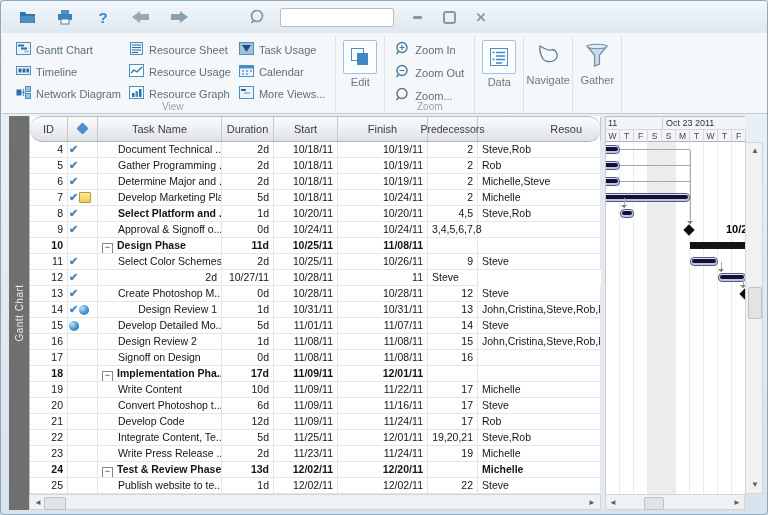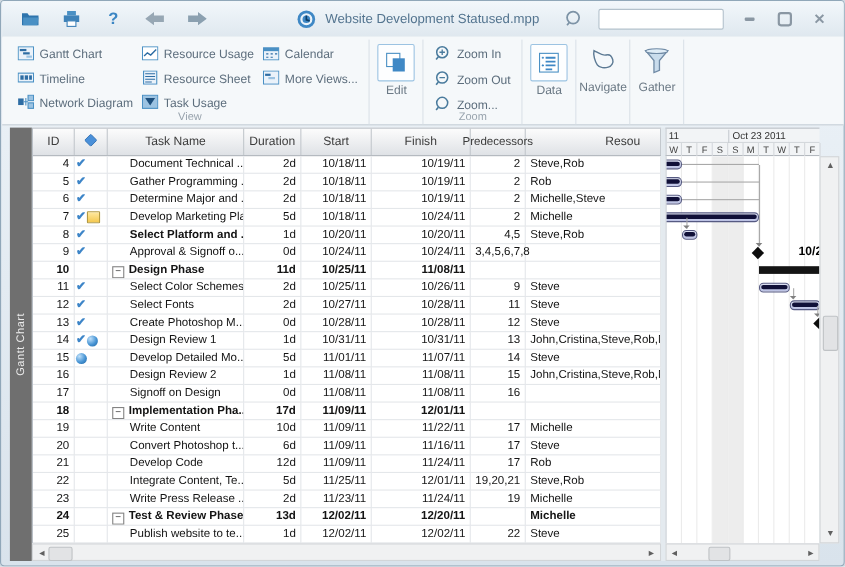--- a/index.html
+++ b/index.html
@@ -29,21 +29,21 @@
   .bigbtn{width:44px;display:flex;flex-direction:column;align-items:center;justify-content:flex-start;
     gap:2px;padding:4px 2px 14px;border-right:1px solid #dbe2e8;font-size:11px;color:#6b7985;}
   .bigbtn .ibox{width:32px;height:32px;display:flex;align-items:center;justify-content:center;}
   .ibox.framed{border:1px solid #9cc3e2;background:#fdfeff;border-radius:2px;}
   
   .viewstrip{position:absolute;left:8px;top:115px;width:20px;height:394px;background:#6f6f6f;}
   .viewstrip span{position:absolute;top:50%;left:50%;transform:translate(-50%,-50%) rotate(180deg);
     writing-mode:vertical-rl;color:#ececec;font-size:10px;letter-spacing:.5px;white-space:nowrap;}
   .table{position:absolute;left:28px;top:115px;width:572px;height:378px;background:#fff;border-left:1px solid #b9bfc6;box-sizing:border-box;}
   .thead{display:grid;grid-template-columns:38px 30px 124px 52px 64px 90px 50px 1fr;height:26px;
-    background:linear-gradient(#fcfcfc,#dfe2e6);border-top:1px solid #b9bfc6;border-bottom:1px solid #adb3ba;box-sizing:border-box;}
+    background:linear-gradient(#fcfcfc,#dfe2e6);border-top:1px solid #b9bfc6;border-bottom:1px solid #adb3ba;box-sizing:border-box;border-radius:13px;}
   .th{display:flex;align-items:center;justify-content:center;font-size:11px;color:#3c3c3c;
     border-right:1px solid #c3c8cd;white-space:nowrap;overflow:visible;}
   .th.right{justify-content:flex-end;padding-right:18px;}
   .tbody{position:relative;height:352px;overflow:hidden;}
   .trow{display:grid;grid-template-columns:38px 30px 124px 52px 64px 90px 50px 1fr;height:16px;box-sizing:border-box;}
   .trow.bold{font-weight:bold;}
   .td{font-size:10.5px;color:#141414;line-height:15px;border-right:1px solid #e4e7ea;border-bottom:1px solid #e4e7ea;
     padding:0 4px;white-space:nowrap;overflow:hidden;box-sizing:border-box;}
   .td.num{text-align:right;}
   .td.pred{overflow:visible;}
@@ -104,30 +104,20 @@
         <svg width="18" height="12" viewBox="0 0 18 12">
             <path d="M8 0v3h9v6H8v3L0 6z" fill="#97a7b4"></path>
           </svg>
       </span>
       <span class="tb-ic">
         <svg width="18" height="12" viewBox="0 0 18 12">
             <path d="M10 0v3H1v6h9v3l8-6z" fill="#8ba0b0"></path>
           </svg>
       </span>
     </div>
-    <div class="tb-center">
-      <span class="tb-ic">
-        <svg width="17" height="17" viewBox="0 0 17 17">
-            <circle cx="8.5" cy="8.5" r="8" fill="#3f88c5"></circle>
-            <circle cx="8.5" cy="8.5" r="4.5" fill="none" stroke="#eaf3fa" stroke-width="2"></circle>
-            <path d="M8.5 5v4l3 1" stroke="#0d3d66" stroke-width="1.5" fill="none"></path>
-          </svg>
-      </span>
-      <span class="tb-title">Website Development Statused.mpp</span>
-    </div>
     <div class="tb-right">
       <span class="tb-ic">
         <svg width="17" height="17" viewBox="0 0 17 17">
             <circle cx="8" cy="7" r="5.5" fill="none" stroke="#7d93a6" stroke-width="1.6"></circle>
             <path d="M4.5 11.5L2.5 14" stroke="#7d93a6" stroke-width="1.6"></path>
           </svg>
       </span>
       <input class="search-box" type="text" value="" style="">
       <span class="tb-ic">
           <span class="min-bar"></span>
@@ -164,31 +154,40 @@
           <span><svg width="15" height="13" viewBox="0 0 15 13">
                 <rect x="0.5" y="3.5" width="5" height="6" fill="#2e6da4"></rect>
                 <rect x="9.5" y="0.5" width="5" height="5" fill="#9cc3e2" stroke="#4a90c4"></rect>
                 <rect x="9.5" y="7.5" width="5" height="5" fill="#9cc3e2" stroke="#4a90c4"></rect>
                 <path d="M5.5 6.5h4M7.5 3v7" stroke="#4a90c4" fill="none"></path>
               </svg></span>
           <span>Network Diagram</span>
         </div>
         <div class="ritem">
           <span><svg width="15" height="13" viewBox="0 0 15 13">
+                <rect x="1.5" y="0.5" width="12" height="12" fill="#eaf2fa" stroke="#4a90c4"></rect>
+                <path d="M3 3h9M3 5.5h9M3 8h9M3 10.5h6" stroke="#2e6da4"></path>
+              </svg></span>
+          <span>Resource Sheet</span>
+        </div>
+        <div class="ritem">
+          <span><svg width="15" height="13" viewBox="0 0 15 13">
                 <rect x="0.5" y="0.5" width="14" height="12" fill="#fff" stroke="#4a90c4"></rect>
                 <path d="M2 9l3-3 3 2 5-5" stroke="#2e6da4" fill="none" stroke-width="1.3"></path>
               </svg></span>
           <span>Resource Usage</span>
         </div>
         <div class="ritem">
           <span><svg width="15" height="13" viewBox="0 0 15 13">
-                <rect x="1.5" y="0.5" width="12" height="12" fill="#eaf2fa" stroke="#4a90c4"></rect>
-                <path d="M3 3h9M3 5.5h9M3 8h9M3 10.5h6" stroke="#2e6da4"></path>
-              </svg></span>
-          <span>Resource Sheet</span>
+                <rect x="0.5" y="0.5" width="14" height="12" fill="#fff" stroke="#4a90c4"></rect>
+                <rect x="3" y="7" width="2.5" height="4" fill="#2e6da4"></rect>
+                <rect x="6.5" y="5" width="2.5" height="6" fill="#4a90c4"></rect>
+                <rect x="10" y="3" width="2.5" height="8" fill="#2e6da4"></rect>
+              </svg></span>
+          <span>Resource Graph</span>
         </div>
         <div class="ritem">
           <span><svg width="15" height="13" viewBox="0 0 15 13">
                 <rect x="0.5" y="0.5" width="14" height="12" fill="#9cc3e2" stroke="#4a90c4"></rect>
                 <path d="M3 3h9L7.5 10z" fill="#1d4f7d"></path>
               </svg></span>
           <span>Task Usage</span>
         </div>
         <div class="ritem">
           <span><svg width="15" height="13" viewBox="0 0 15 13">
@@ -392,21 +391,20 @@
           <div class="td num">10/25/11</div>
           <div class="td num">10/26/11</div>
           <div class="td num pred">9</div>
           <div class="td">Steve</div>
         </div>
         <div class="trow">
           <div class="td num">12</div>
           <div class="td ind">
             <span class="ind-check">✔</span>
           </div>
-          <div class="td" style="padding-left: 20px;"><span>Select Fonts</span></div>
           <div class="td num">2d</div>
           <div class="td num">10/27/11</div>
           <div class="td num">10/28/11</div>
           <div class="td num pred">11</div>
           <div class="td">Steve</div>
         </div>
         <div class="trow">
           <div class="td num">13</div>
           <div class="td ind">
             <span class="ind-check">✔</span>
@@ -417,21 +415,21 @@
           <div class="td num">10/28/11</div>
           <div class="td num pred">12</div>
           <div class="td">Steve</div>
         </div>
         <div class="trow">
           <div class="td num">14</div>
           <div class="td ind">
             <span class="ind-check">✔</span>
             <span class="ind-globe"></span>
           </div>
-          <div class="td" style="padding-left: 20px;"><span>Design Review 1</span></div>
+          <div class="td" style="padding-left: 20px; text-align: right;"><span>Design Review 1</span></div>
           <div class="td num">1d</div>
           <div class="td num">10/31/11</div>
           <div class="td num">10/31/11</div>
           <div class="td num pred">13</div>
           <div class="td">John,Cristina,Steve,Rob,Michelle,Ji</div>
         </div>
         <div class="trow">
           <div class="td num">15</div>
           <div class="td ind">
             <span class="ind-globe"></span>

